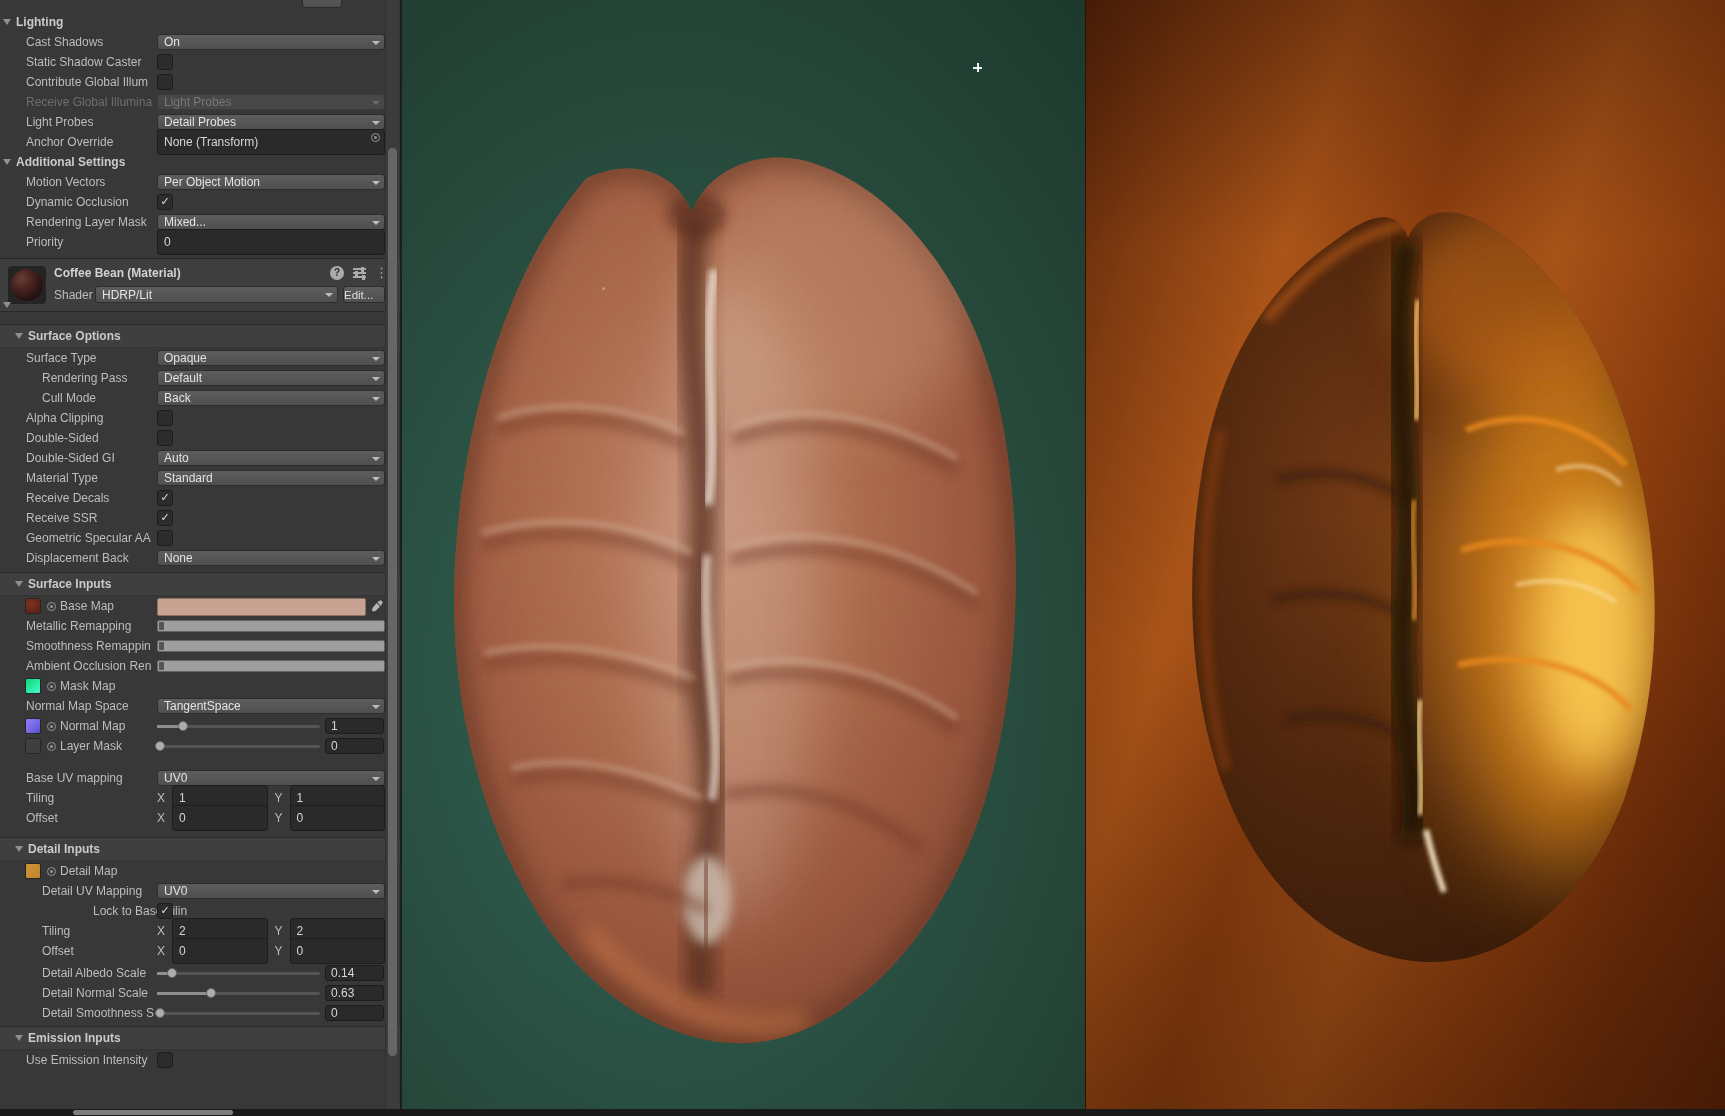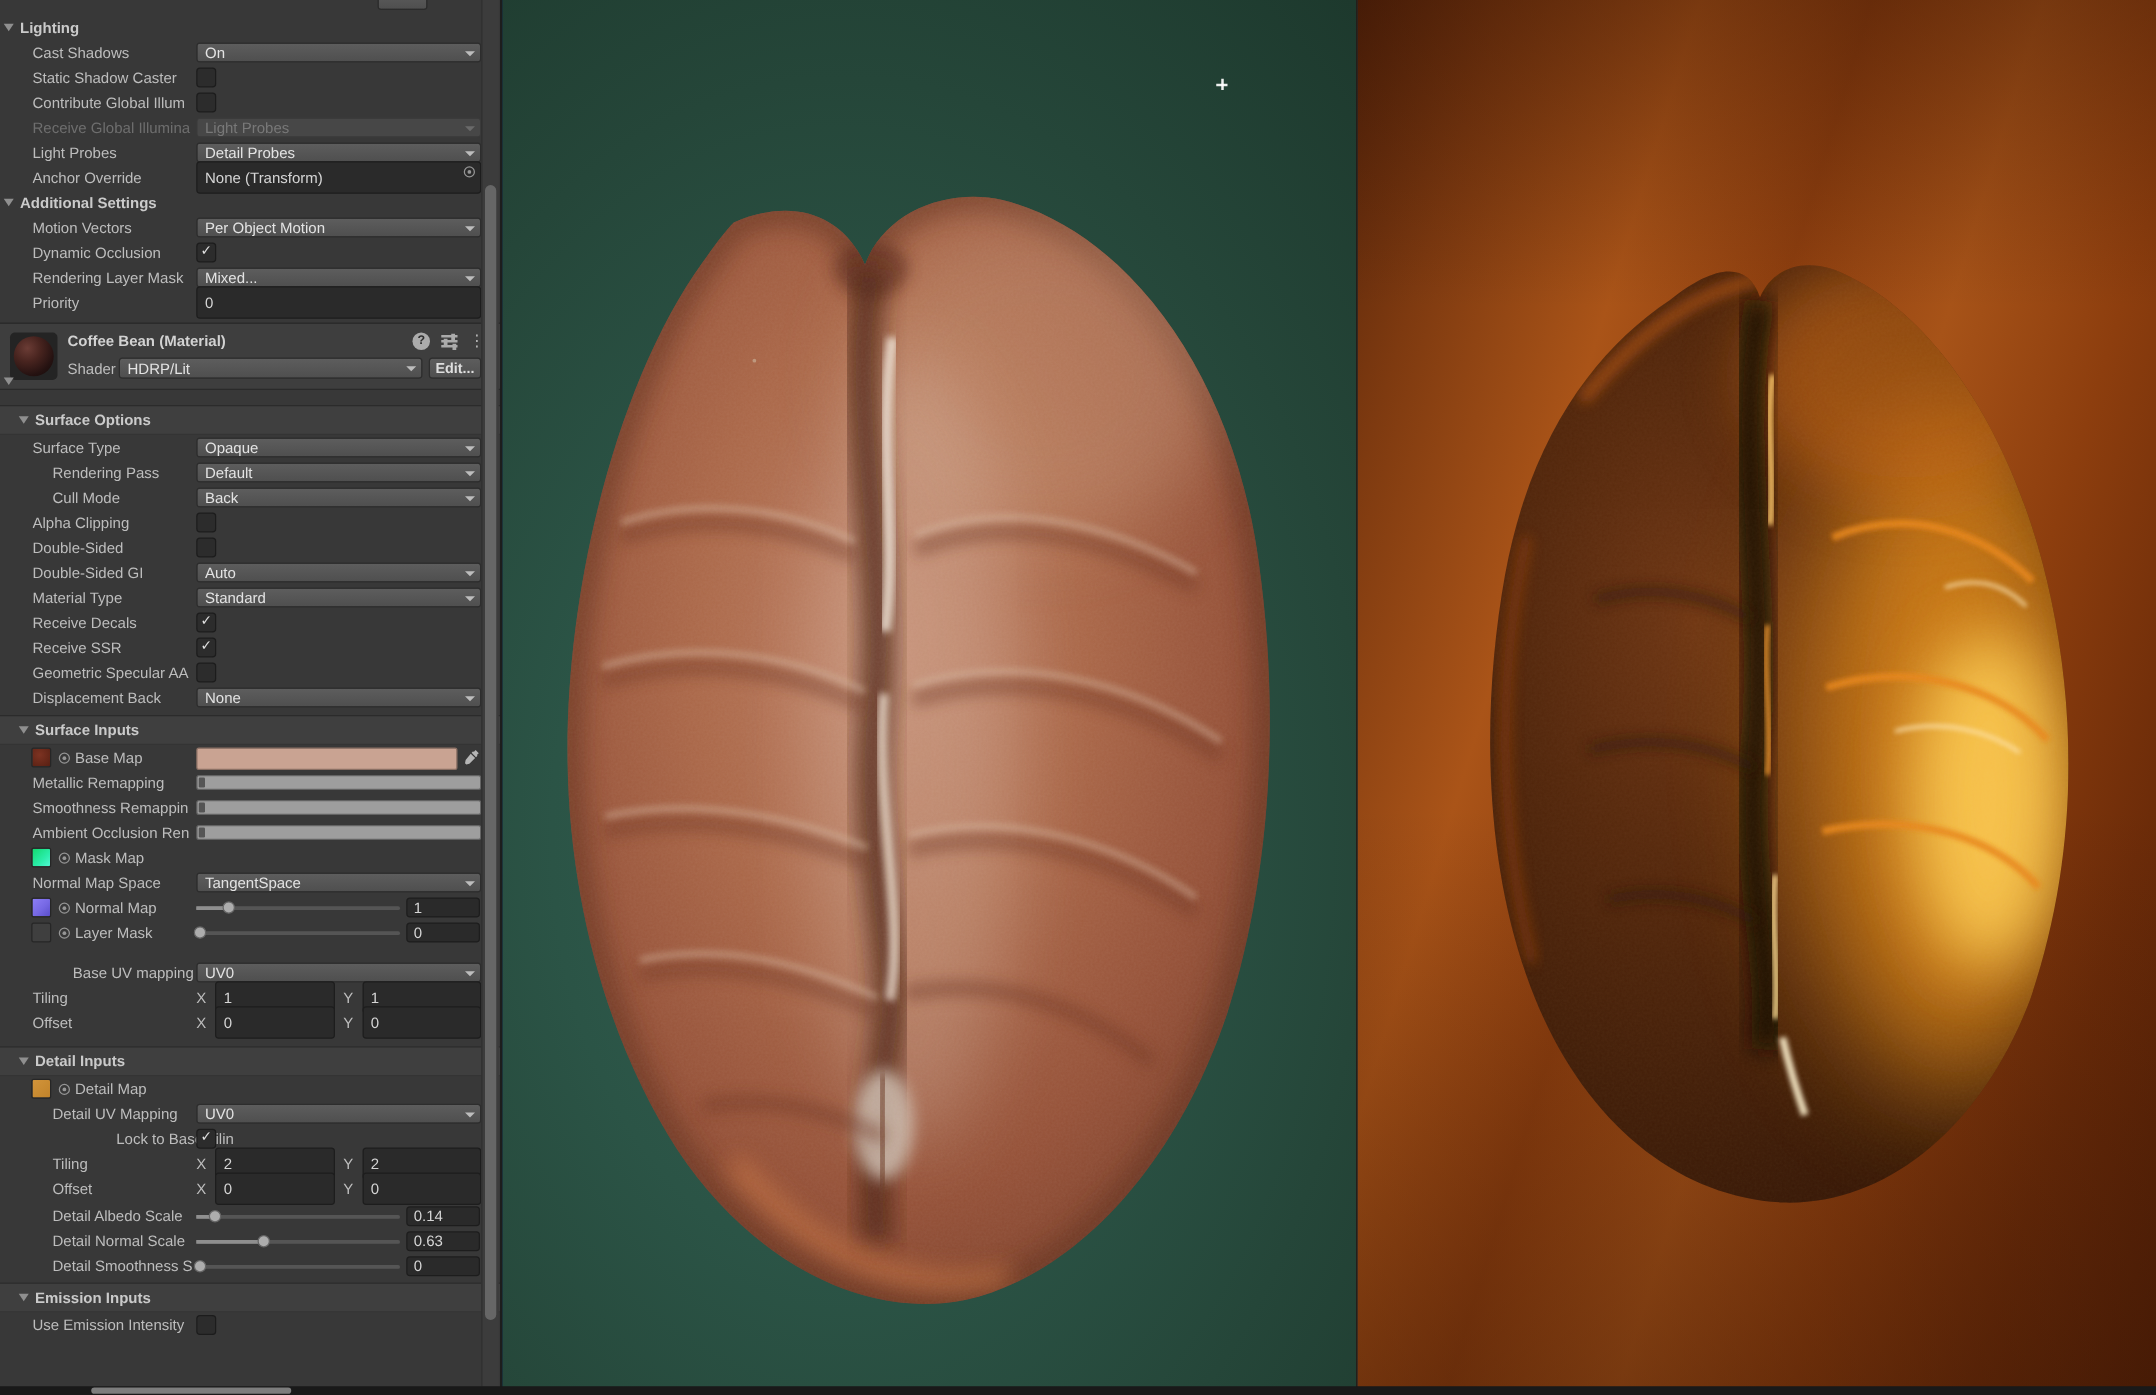--- a/index.html
+++ b/index.html
@@ -31,37 +31,37 @@
   .remap:before{content:"";position:absolute;left:1px;top:1px;bottom:1px;width:5px;background:#555;border-radius:1px;}
   .sl{position:absolute;left:157px;width:163px;top:9px;height:3px;background:#555;border-radius:2px;}
   .sl .fill{position:absolute;left:0;top:0;height:3px;background:#8f8f8f;}
   .sl .knob{position:absolute;top:-4px;width:10px;height:10px;margin-left:-5px;border-radius:50%;background:#adadad;border:1px solid #666;box-sizing:border-box;}
   .valbox{position:absolute;left:325px;right:16px;top:2px;height:16px;background:#2a2a2a;border:1px solid #1d1d1d;border-radius:3px;display:flex;align-items:center;padding:0 5px;color:#d6d6d6;box-sizing:border-box;}
   .xy{position:absolute;left:157px;right:15px;top:2px;height:16px;display:flex;align-items:center;gap:7px;}
   .xy .axl{flex:none;color:#bdbdbd;}
   .xy .tf{flex:1;}
   .swatch{position:absolute;left:157px;right:34px;top:2px;height:16px;background:#c9a392;border:1px solid #8b7064;border-radius:2px;}
   .dropper{position:absolute;right:16px;top:3px;width:13px;height:14px;}
-  .mt4{margin-top:4px;}.mt12{margin-top:12px;text-align:right;}.mt9{margin-top:9px;}.mt2{margin-top:2px;}.mt3{margin-top:3px;}
+  .mt4{margin-top:4px;}.mt12{margin-top:12px;}.mt9{margin-top:9px;}.mt2{margin-top:2px;}.mt3{margin-top:3px;}
   
   #mat-header{position:relative;height:52px;background:#3e3e3e;border-top:1px solid #262626;border-bottom:1px solid #2a2a2a;margin-top:6px;}
   #mat-header .sphere{position:absolute;left:8px;top:7px;width:38px;height:38px;border-radius:4px;background:#242424;overflow:hidden;}
   #mat-header .sphere:after{content:"";position:absolute;left:3px;top:3px;width:32px;height:32px;border-radius:50%;background:radial-gradient(circle at 34% 30%,#6b3c35 0%,#48241f 35%,#251211 70%,#120908 100%);}
   #mat-header .mtitle{position:absolute;left:54px;top:7px;font-weight:bold;color:#d2d2d2;}
   #mat-header .hicons{position:absolute;right:12px;top:6px;display:flex;align-items:center;gap:9px;}
   .help-ic{width:14px;height:14px;border-radius:50%;background:#ababab;color:#2e2e2e;font-weight:bold;font-size:10px;line-height:14px;text-align:center;}
   .preset-ic{width:13px;height:12px;position:relative;}
   .preset-ic i{position:absolute;left:0;right:0;height:2px;background:#ababab;}
   .preset-ic i:nth-child(1){top:1px;}.preset-ic i:nth-child(2){top:5px;}.preset-ic i:nth-child(3){top:9px;}
   .preset-ic b{position:absolute;width:3px;height:5px;background:#ababab;}
   .preset-ic b:nth-child(4){left:8px;top:0px;}.preset-ic b:nth-child(5){left:2px;top:4px;}.preset-ic b:nth-child(6){left:9px;top:8px;}
   .kebab{color:#b5b5b5;font-size:13px;letter-spacing:0;}
   #mat-header .shrow{position:absolute;left:54px;top:29px;color:#bdbdbd;}
   #mat-header .shdd{position:absolute;left:95px;right:62px;top:27px;height:17px;}
-  #mat-header .editbtn{position:absolute;right:15px;top:27px;width:42px;height:17px;background:linear-gradient(#5d5d5d,#4f4f4f);border:1px solid #2d2d2d;border-radius:3px;color:#dedede;text-align:center;line-height:16px;box-sizing:border-box;font-size:11.5px;font-weight:bold;}
+  #mat-header .editbtn{position:absolute;right:15px;top:27px;width:42px;height:17px;background:linear-gradient(#5d5d5d,#4f4f4f);border:1px solid #2d2d2d;border-radius:3px;color:#dedede;line-height:16px;box-sizing:border-box;font-size:11.5px;}
   #mat-header .mat-fold{position:absolute;left:3px;bottom:3px;width:0;height:0;border-left:4.5px solid transparent;border-right:4.5px solid transparent;border-top:6px solid #8f8f8f;}
   
   .top-clip{position:absolute;left:302px;top:-8px;width:38px;height:14px;background:linear-gradient(#5d5d5d,#4f4f4f);border:1px solid #2b2b2b;border-radius:3px;z-index:3;}
   
   #vscroll{position:absolute;top:0;bottom:7px;right:1px;width:13px;background:#3c3c3c;border-left:1px solid #2f2f2f;z-index:4;}
   #vscroll .vthumb{position:absolute;left:2px;right:2px;top:148px;height:908px;background:#666;border-radius:5px;}
   #bottombar{position:absolute;left:0;right:0;bottom:0;height:7px;background:#191919;z-index:6;}
   #bottombar .hthumb{position:absolute;left:73px;width:160px;top:1px;height:5px;background:#7d7d7d;border-radius:3px;}
   
   .vp{position:relative;height:1116px;overflow:hidden;flex:none;}

